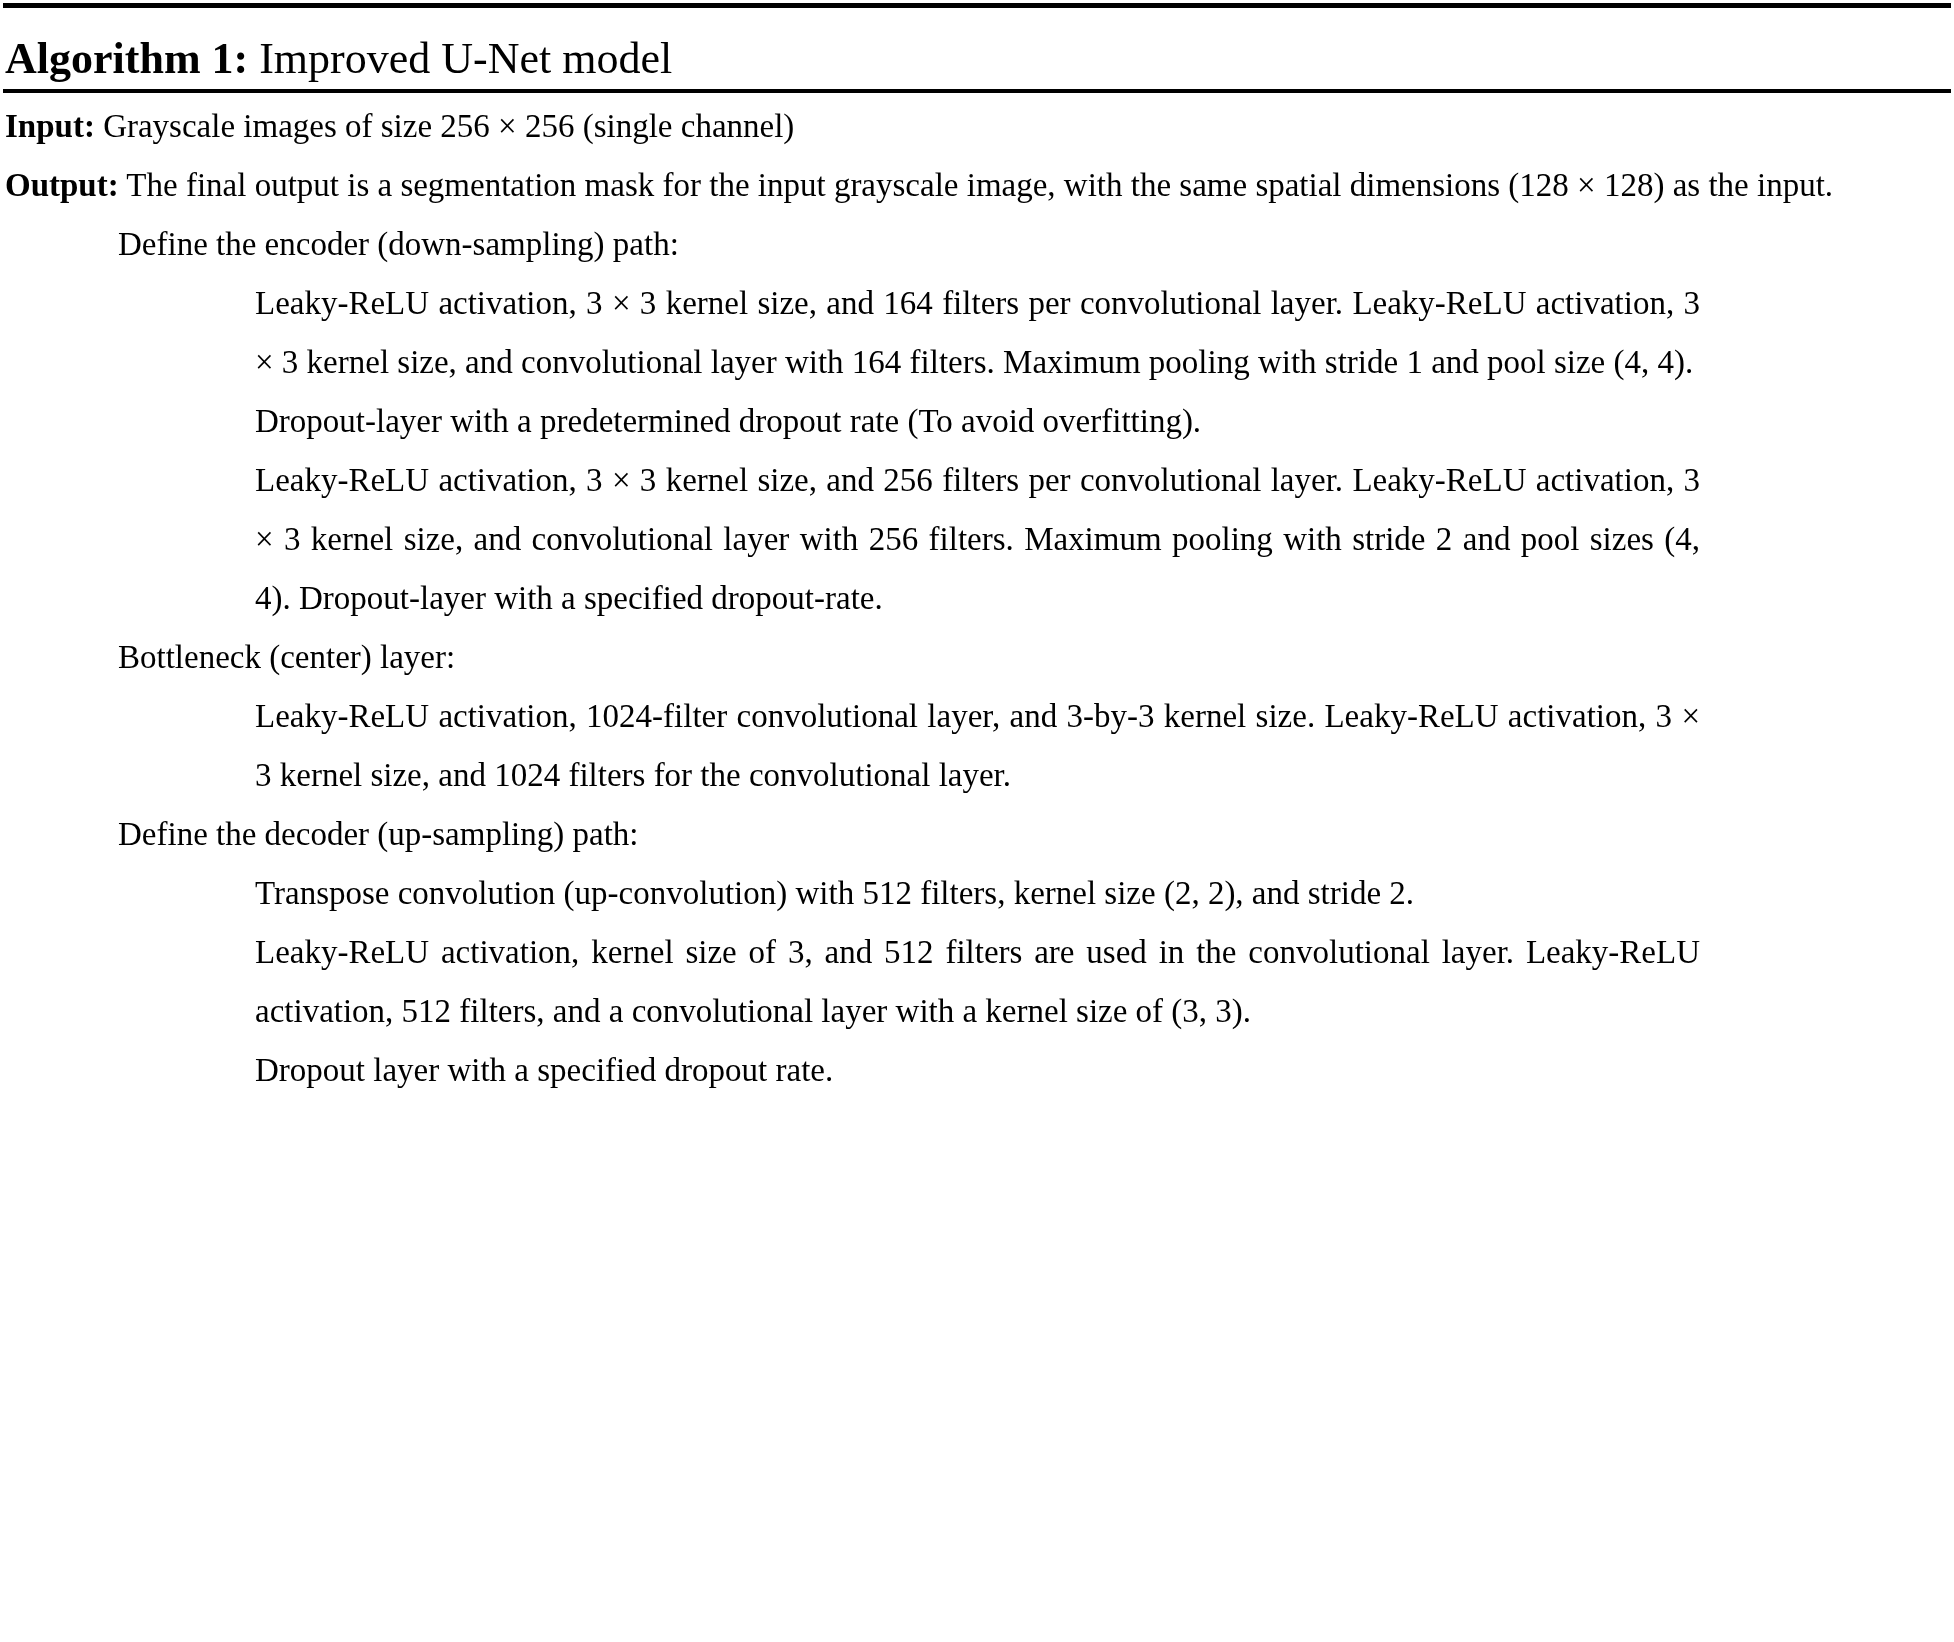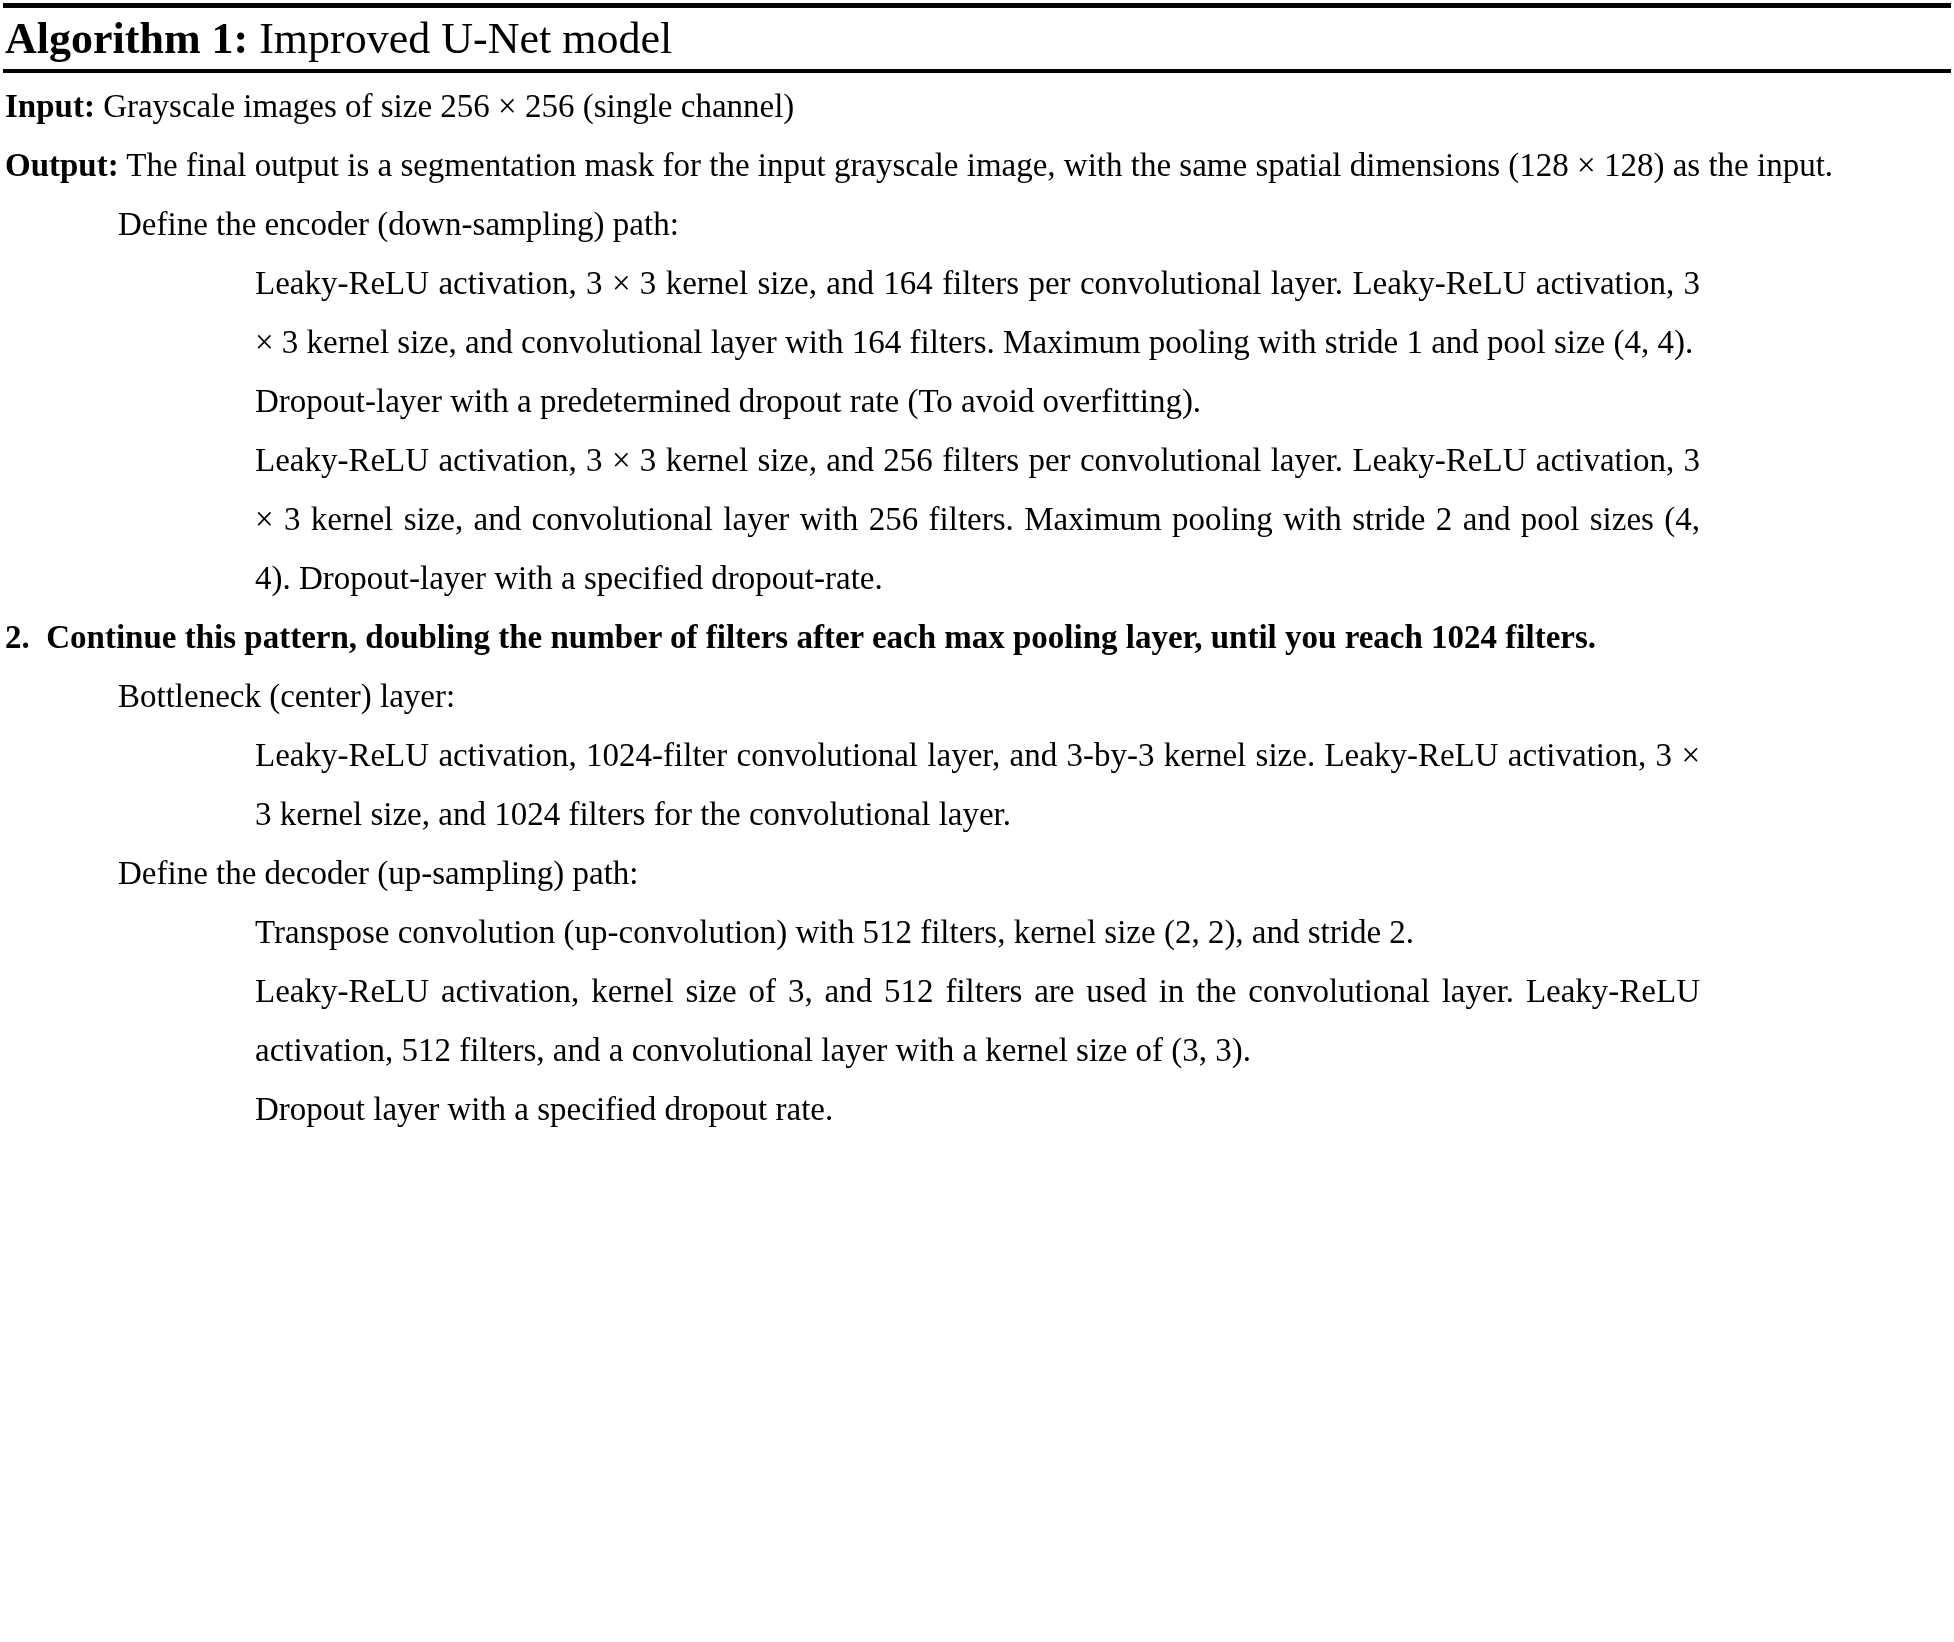--- a/index.html
+++ b/index.html
@@ -27,20 +27,21 @@
   .rule-title {
     border-top: 4px solid #000;
     width: 1948px;
     margin: 0 0 0 3px;
   }
   .algo-title {
     font-size: 44px;
     line-height: 58px;
     padding: 2px 0 1px 5px;
     white-space: nowrap;
+    margin-top: 20px;
   }
   .algo-title .label {
     font-weight: bold;
   }
   .algo-title .name {
     font-weight: normal;
   }
   .body-block {
     padding: 4px 4px 2px 5px;
   }
@@ -81,21 +82,20 @@
     <p class="line lvl0"><span class="lead">Input:</span> <span>Grayscale images of size 256 × 256 (single channel)</span></p>
 
     <p class="line lvl0 just"><span class="lead">Output:</span> <span>The final output is a segmentation mask for the input grayscale image, with the same spatial dimensions (128 × 128) as the input.</span></p>
 
 
     <p class="line lvl1">Define the encoder (down-sampling) path:</p>
     <p class="line lvl2 just">Leaky-ReLU activation, 3 × 3 kernel size, and 164 filters per convolutional layer. Leaky-ReLU activation, 3 × 3 kernel size, and convolutional layer with 164 filters. Maximum pooling with stride 1 and pool size (4, 4).</p>
     <p class="line lvl2 just">Dropout-layer with a predetermined dropout rate (To avoid overfitting).</p>
     <p class="line lvl2 just">Leaky-ReLU activation, 3 × 3 kernel size, and 256 filters per convolutional layer. Leaky-ReLU activation, 3 × 3 kernel size, and convolutional layer with 256 filters. Maximum pooling with stride 2 and pool sizes (4, 4). Dropout-layer with a specified dropout-rate.</p>
 
-    <p class="line lvl0 bold just"><span>2.</span>&nbsp; <span>Continue this pattern, doubling the number of filters after each max pooling layer, until you reach 1024 filters.</span></p>
 
     <p class="line lvl1">Bottleneck (center) layer:</p>
     <p class="line lvl2 just">Leaky-ReLU activation, 1024-filter convolutional layer, and 3-by-3 kernel size. Leaky-ReLU activation, 3 × 3 kernel size, and 1024 filters for the convolutional layer.</p>
     <p class="line lvl1">Define the decoder (up-sampling) path:</p>
     <p class="line lvl2 just">Transpose convolution (up-convolution) with 512 filters, kernel size (2, 2), and stride 2.</p>
     <p class="line lvl2 just">Leaky-ReLU activation, kernel size of 3, and 512 filters are used in the convolutional layer. Leaky-ReLU activation, 512 filters, and a convolutional layer with a kernel size of (3, 3).</p>
     <p class="line lvl2 just">Dropout layer with a specified dropout rate.</p>
 
   </div>
 

